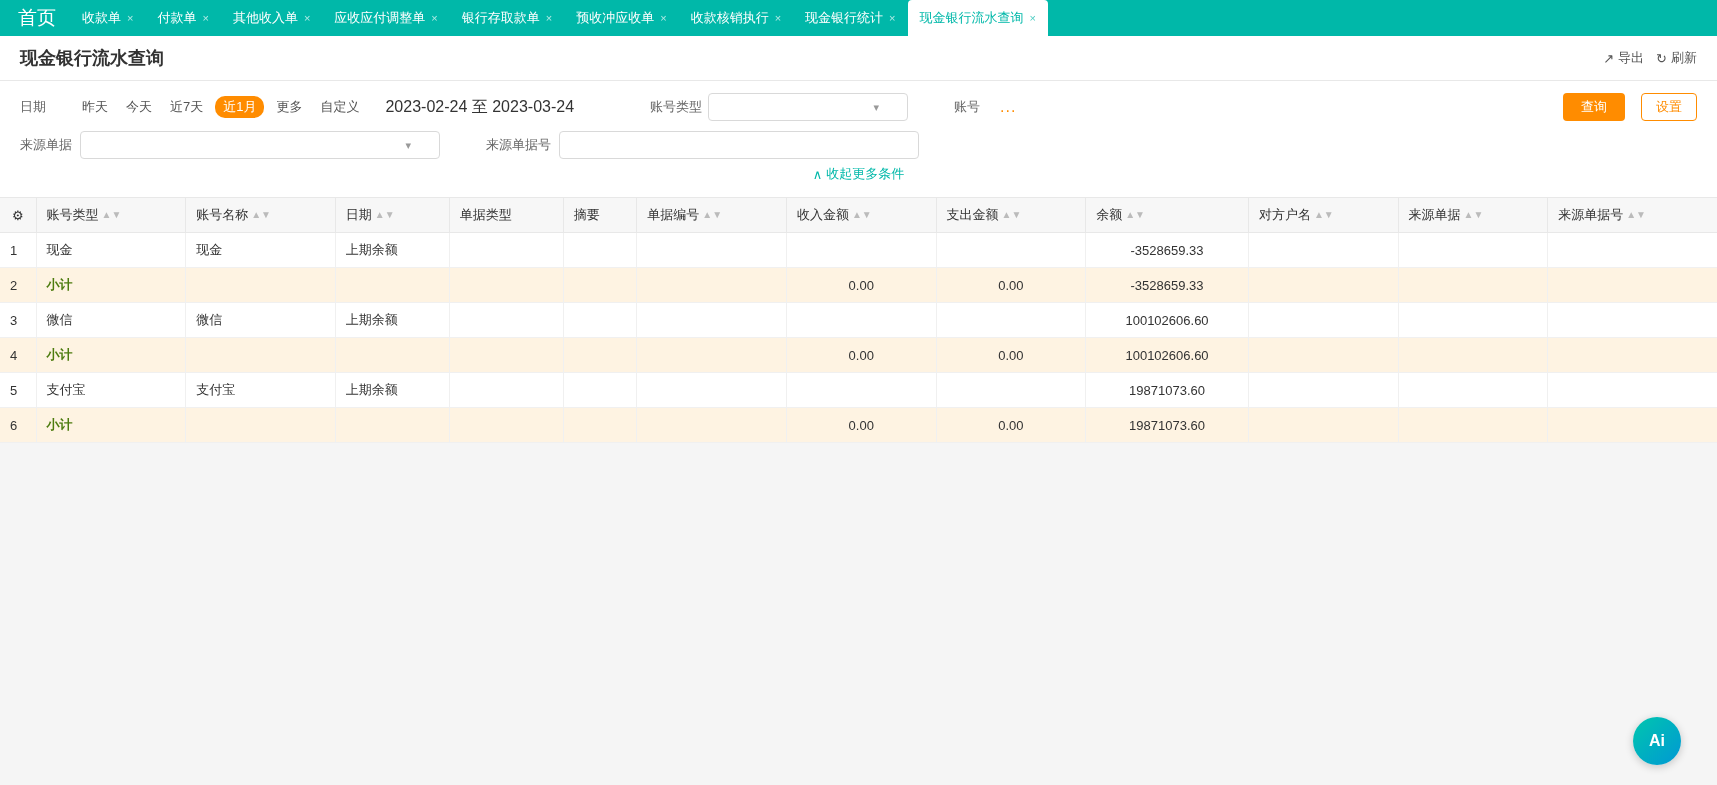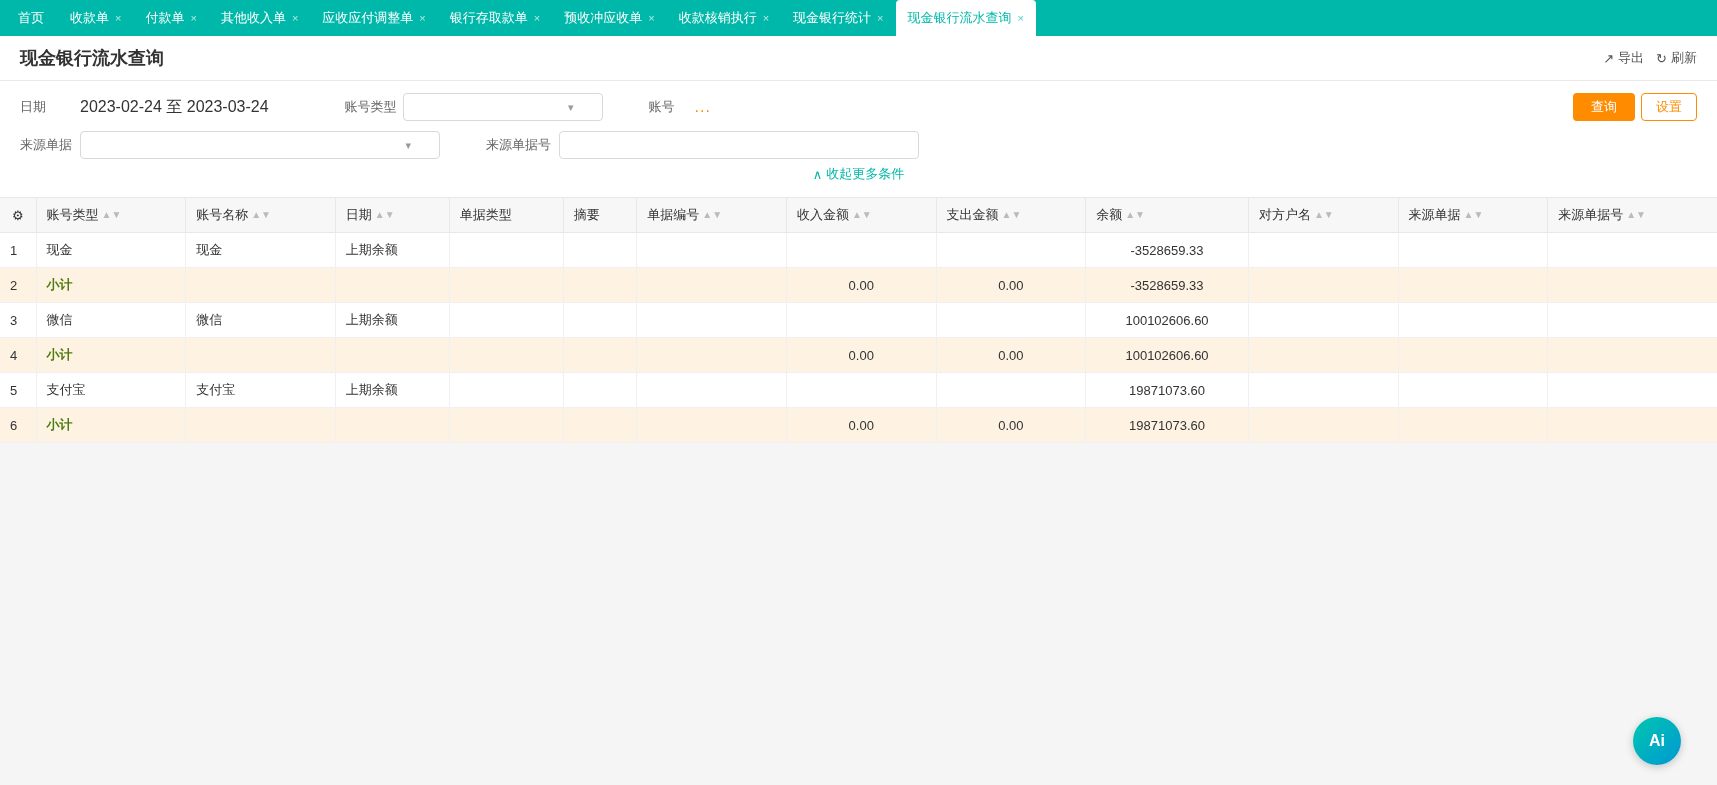--- a/index.html
+++ b/index.html
@@ -33,21 +33,21 @@
       margin-left: 6px;
       font-size: 11px;
       opacity: 0.7;
     }
     .nav-home {
       color: #fff;
       padding: 0 14px;
       height: 36px;
       display: flex;
       align-items: center;
-      font-size: 13px;
+      font-size: 19px;
       cursor: pointer;
     }
 
     
     .page-header {
       background: #fff;
       padding: 10px 20px;
       display: flex;
       align-items: center;
       justify-content: space-between;
@@ -336,36 +336,44 @@
     <div class="header-action-btn">
       <span>↻</span>
       <span>刷新</span>
     </div>
   </div>
 </div>
 
 <div class="filter-area">
   <div class="filter-row">
     <span class="filter-label">日期</span>
+    <div class="filter-date-options">
+      <span class="date-opt">昨天</span>
+      <span class="date-opt">今天</span>
+      <span class="date-opt">近7天</span>
+      <span class="date-opt active">近1月</span>
+      <span class="date-opt">更多</span>
+      <span class="date-opt">自定义</span>
+    </div>
     <span class="date-range">2023-02-24 至 2023-03-24</span>
 
     <div class="filter-select" style="margin-left:60px;">
       <span class="filter-label">账号类型</span>
       <div class="select-box" style="min-width:200px;">
         <span></span>
         <span class="select-arrow">▾</span>
       </div>
     </div>
 
     <div class="filter-select" style="margin-left:30px;">
       <span class="filter-label">账号</span>
       <span class="dots-btn">...</span>
     </div>
 
-    <div style="margin-left:auto; display:flex; gap:6px;">
+    <div style="margin-left:auto; display:flex; gap:16px;">
       <button class="query-btn">查询</button>
       <button class="settings-btn">设置</button>
     </div>
   </div>
 
   <div class="filter-row2">
     <div class="source-select">
       <span class="filter-label">来源单据</span>
       <div class="source-select-box">
         <span></span>

